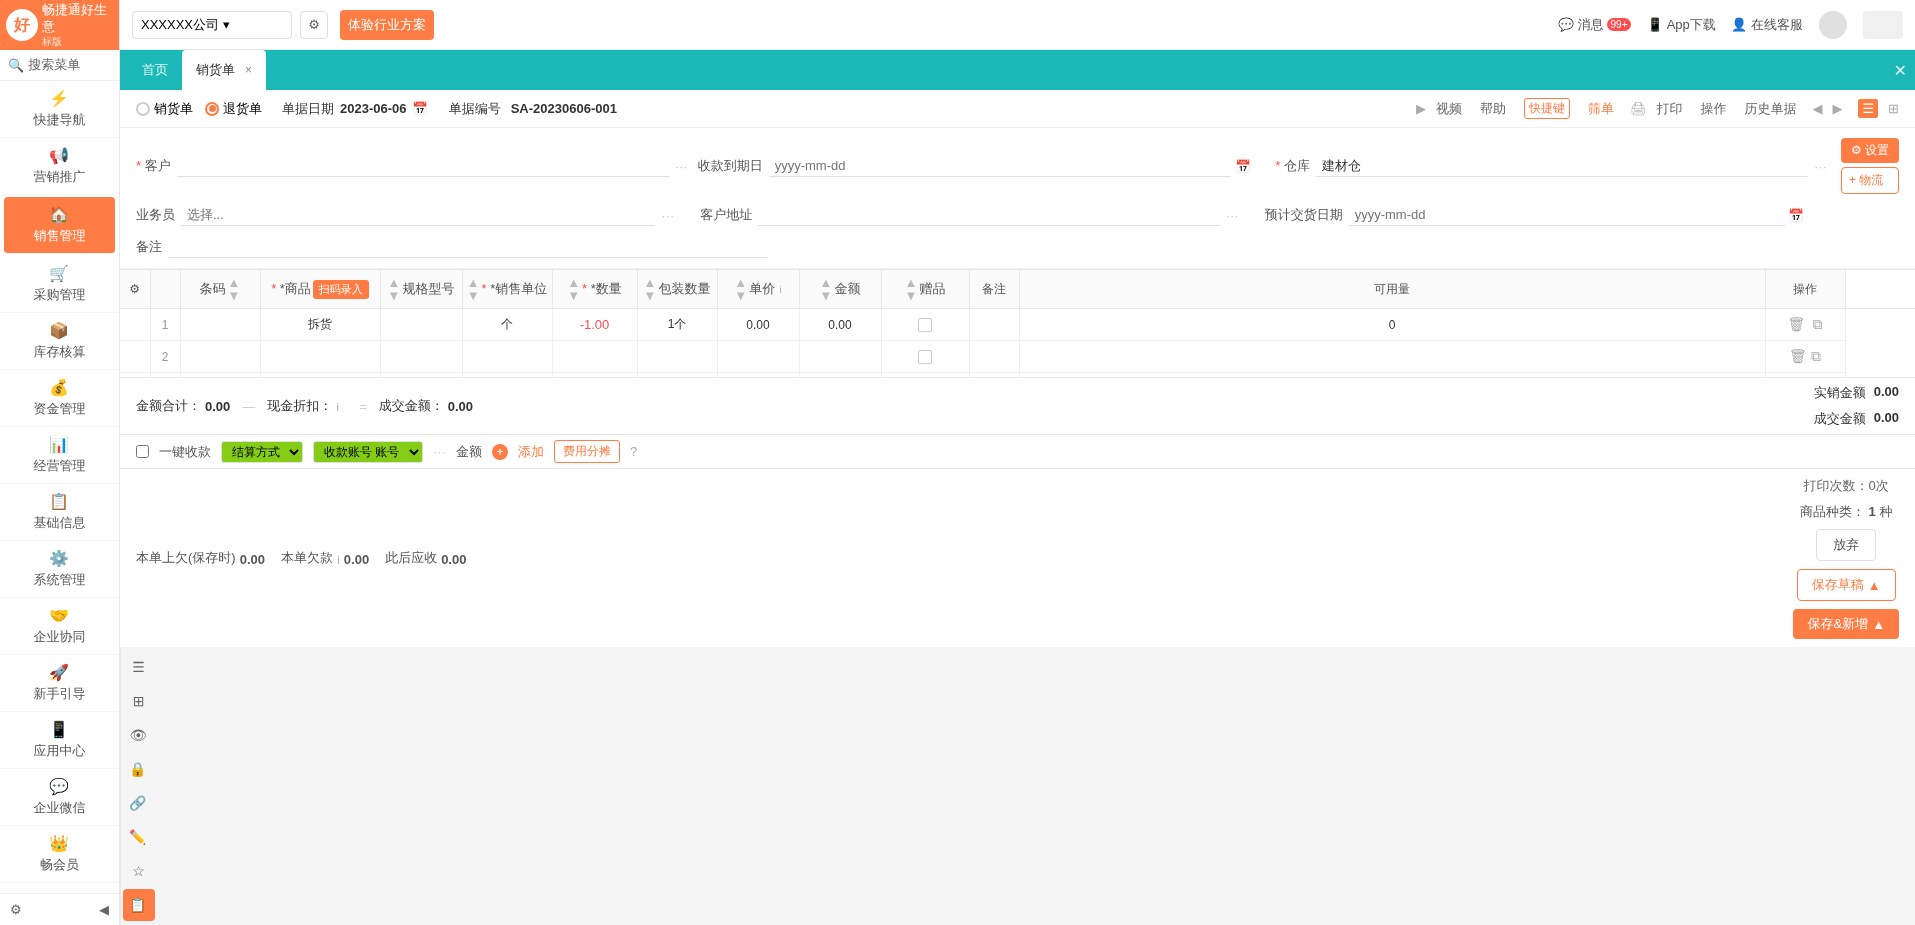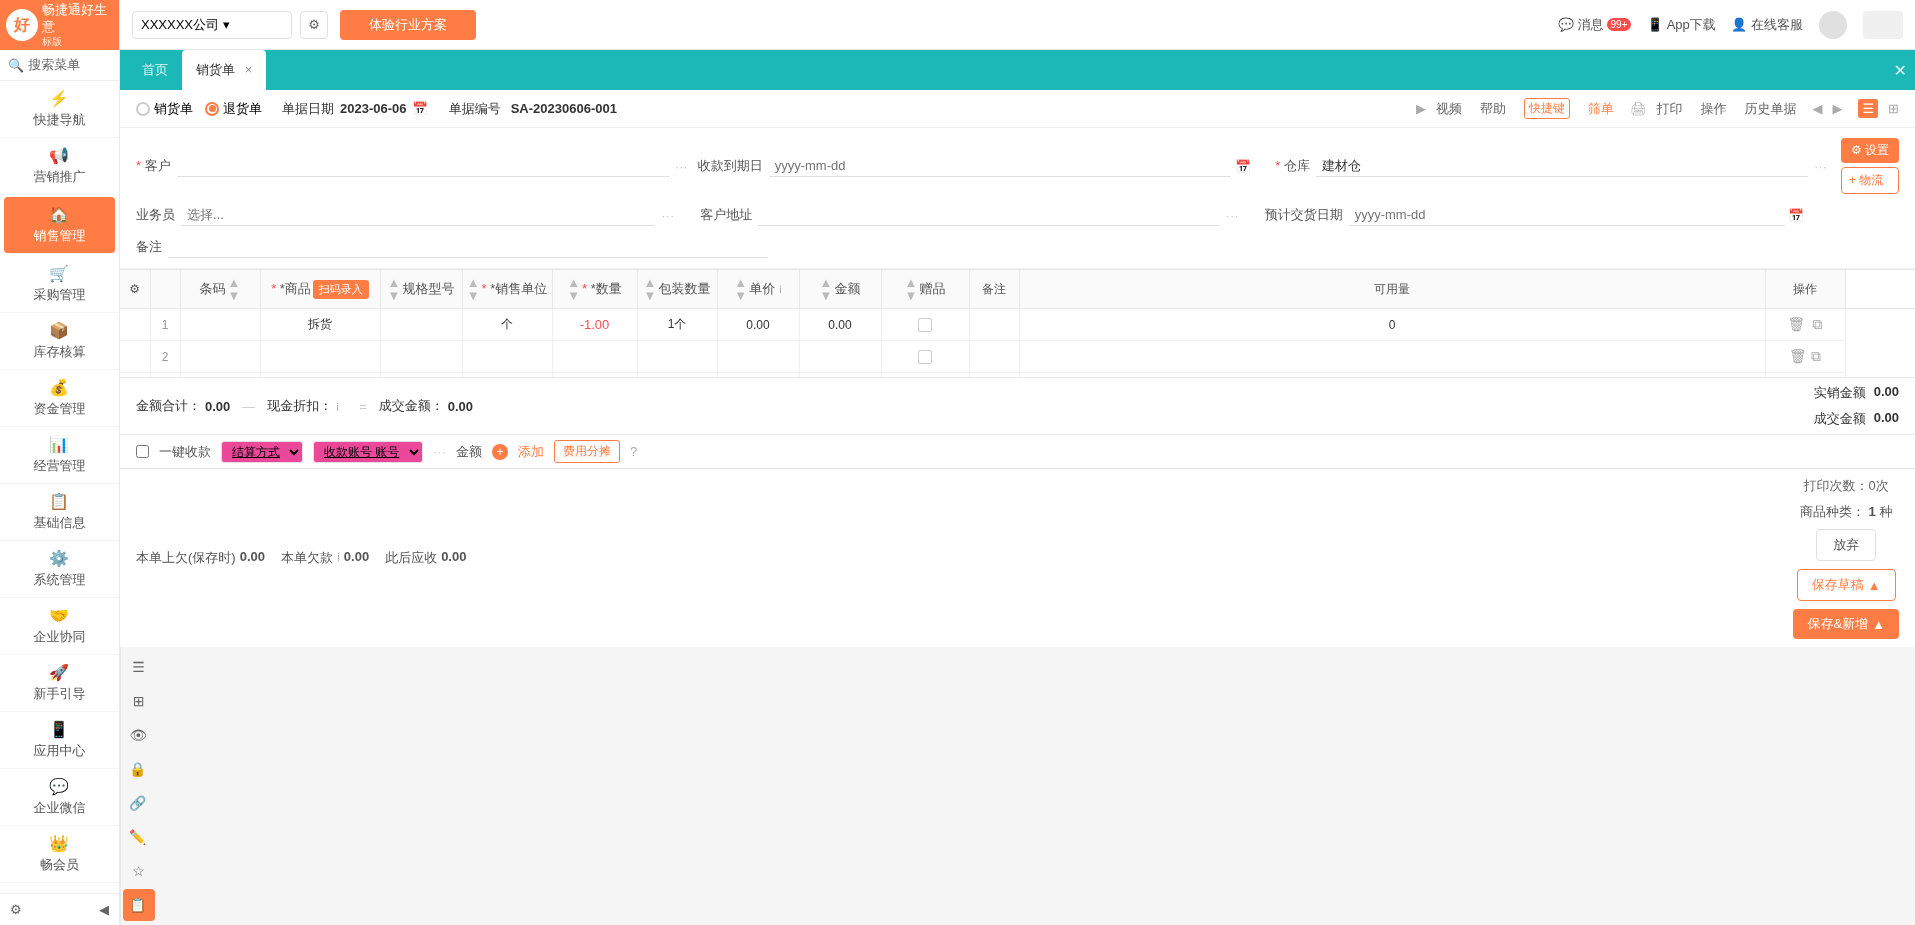--- a/index.html
+++ b/index.html
@@ -102,21 +102,21 @@
       display: flex; align-items: center; justify-content: center;
       cursor: pointer;
       background: #fff;
       color: #666;
     }
     .trial-btn {
       background: #ff7d45;
       color: #fff;
       border: none;
       border-radius: 4px;
-      padding: 6px 29px;
+      padding: 6px 8px;
       cursor: pointer;
       font-size: 13px;
       margin-left: 4px;
     }
     .header-right {
       margin-left: auto;
       display: flex;
       align-items: center;
       gap: 16px;
       color: #555;
@@ -358,22 +358,21 @@
       gap: 10px;
       font-size: 12px;
       color: #555;
     }
     .payment-checkbox { cursor: pointer; }
     .payment-select {
       border: 1px solid #e0e0e0;
       border-radius: 3px;
       padding: 2px 6px;
       font-size: 12px;
-      background: #ec4899;
-      text-decoration: underline;
+      background: #84cc16;
     }
     .payment-add-btn {
       background: #ff7d45;
       color: #fff;
       border: none;
       border-radius: 50%;
       width: 16px; height: 16px;
       display: flex; align-items: center; justify-content: center;
       cursor: pointer;
       font-size: 12px;
@@ -393,21 +392,21 @@
     .footer-bar {
       background: #fff;
       border-top: 1px solid #e8e8e8;
       padding: 8px 16px;
       display: flex;
       align-items: center;
       gap: 16px;
       font-size: 12px;
       color: #555;
     }
-    .footer-stat { display: flex; align-items: flex-start; gap: 4px; }
+    .footer-stat { display: flex; align-items: flex-end; gap: 4px; }
     .footer-right { margin-left: auto; display: flex; align-items: center; gap: 8px; flex-direction: column; }
     .btn-discard {
       border: 1px solid #e0e0e0;
       background: #fff;
       border-radius: 4px;
       padding: 6px 16px;
       cursor: pointer;
       font-size: 13px;
       color: #555;
     }

